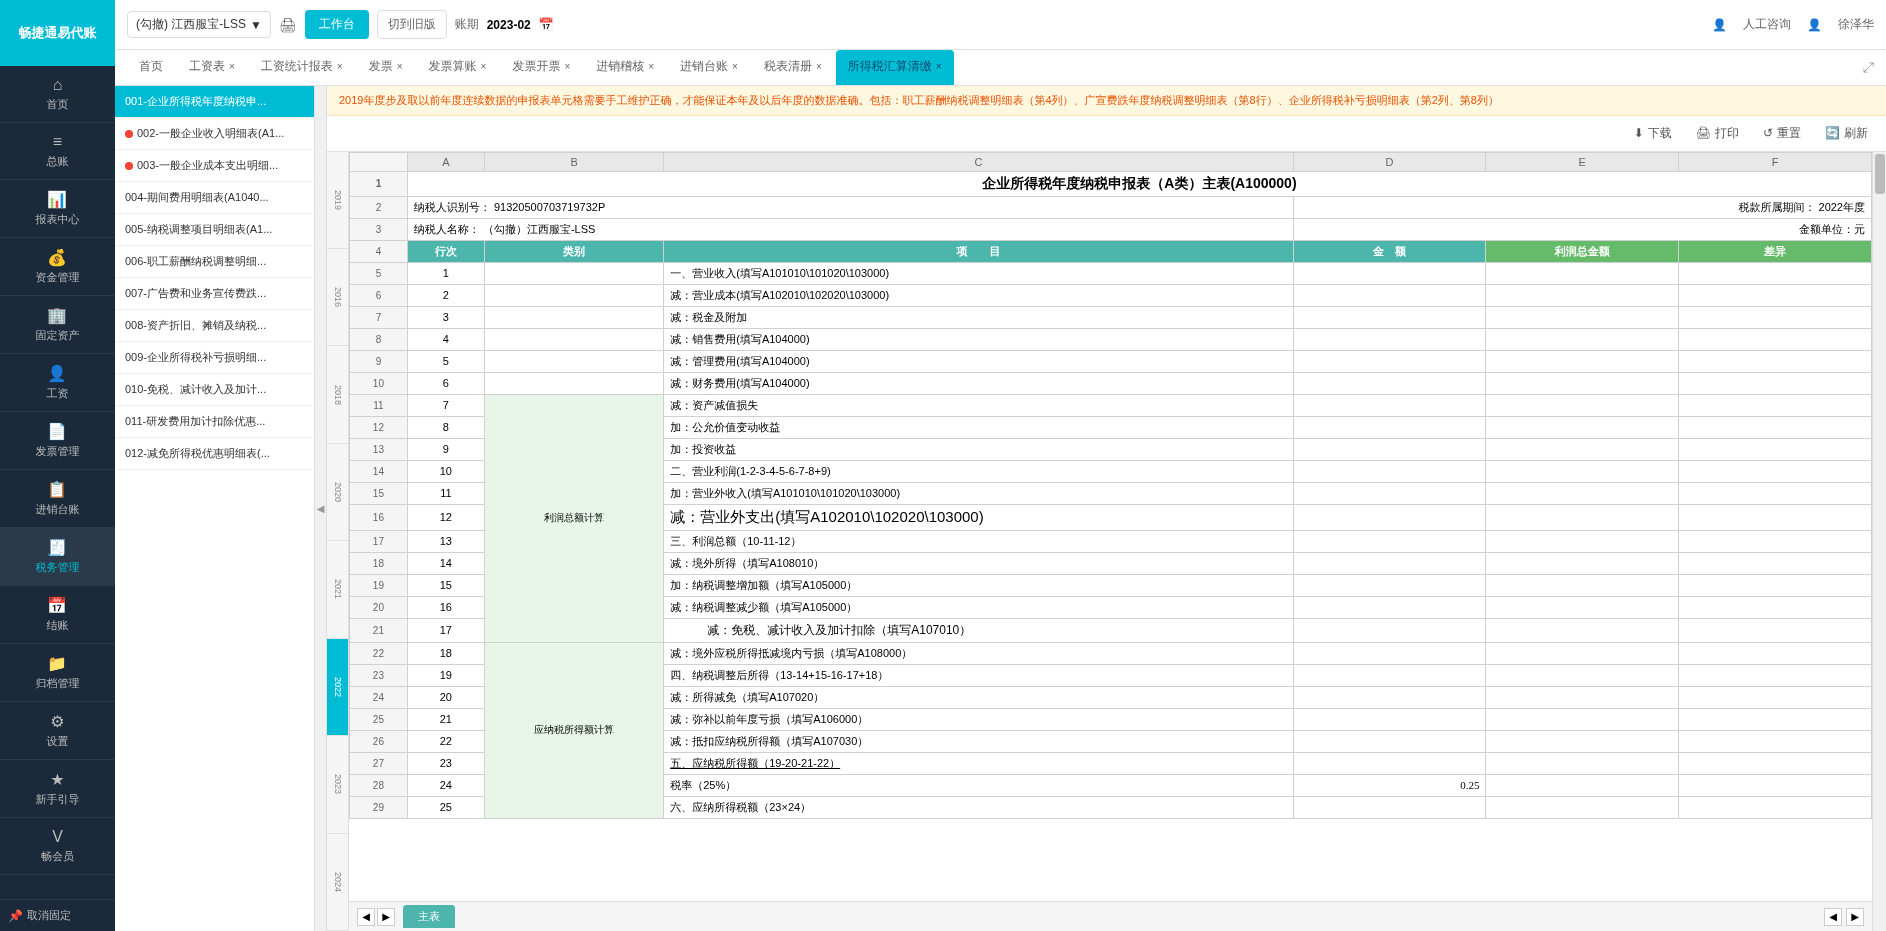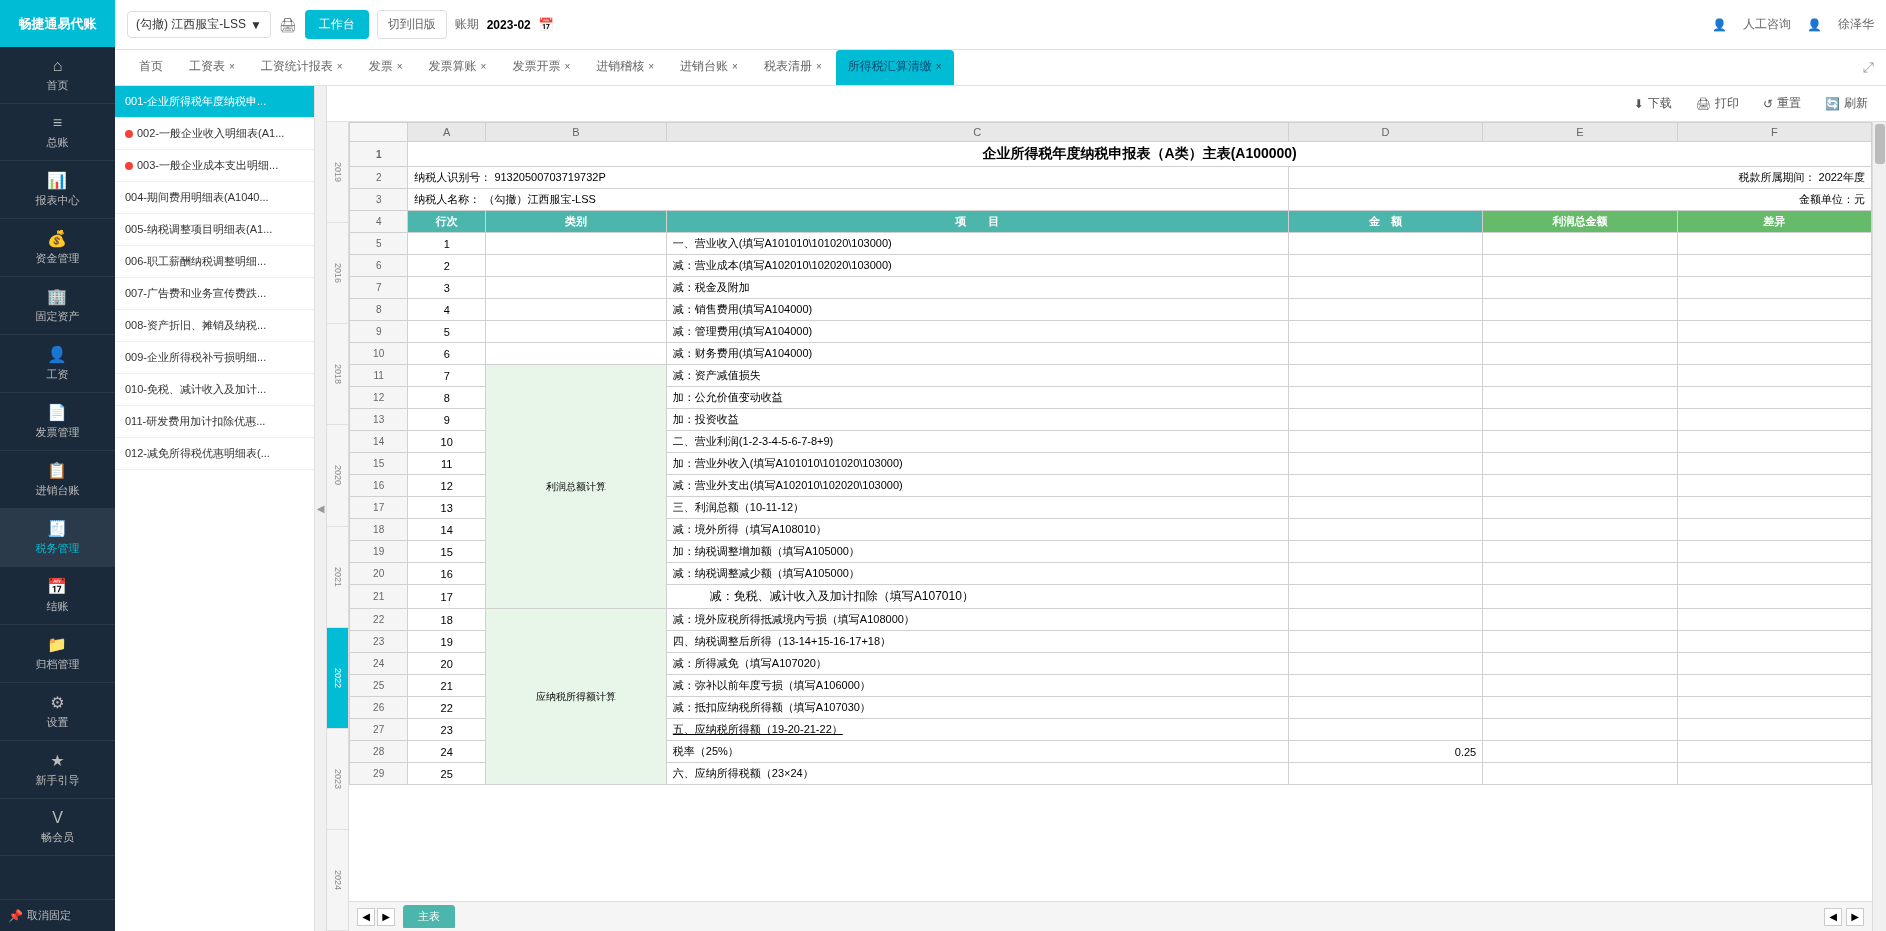--- a/index.html
+++ b/index.html
@@ -15,21 +15,21 @@
       flex-shrink: 0;
       height: 100%;
     }
     .sidebar-logo {
       background: #00bcd4;
       color: white;
       font-size: 13px;
       font-weight: bold;
       padding: 12px 8px;
       text-align: center;
-      height: 47px;
+      height: 66px;
       display: flex;
       align-items: center;
       justify-content: center;
     }
     .sidebar-item {
       display: flex;
       flex-direction: column;
       align-items: center;
       padding: 10px 4px;
       cursor: pointer;
@@ -506,20 +506,23 @@
         <span>012-减免所得税优惠明细表(...</span>
       </div>
     </div>
 
     <div style="width:12px;background:#f0f0f0;border-right:1px solid #ddd;display:flex;align-items:center;justify-content:center;cursor:pointer;flex-shrink:0;">
       <span style="font-size:10px;color:#999;">◀</span>
     </div>
 
     <div class="right-panel">
 
+      <div class="warning-bar">
+        <span>2019年度步及取以前年度连续数据的申报表单元格需要手工维护正确，才能保证本年及以后年度的数据准确。包括：职工薪酬纳税调整明细表（第4列）、广宣费跌年度纳税调整明细表（第8行）、企业所得税补亏损明细表（第2列、第8列）</span>
+      </div>
 
       <div class="toolbar">
         <div class="toolbar-btn">
           <span>⬇</span>
           <span>下载</span>
         </div>
         <div class="toolbar-btn">
           <span>🖨</span>
           <span>打印</span>
         </div>
@@ -691,21 +694,21 @@
                     <td class="row-num">15</td>
                     <td class="num-cell" style="text-align: center;">11</td>
                     <td class="item-cell" style="font-size: 11px;">加：营业外收入(填写A101010\101020\103000)</td>
                     <td class="value-cell" style="text-align: right;"></td>
                     <td class="value-cell" style="text-align: right;"></td>
                     <td class="value-cell" style="text-align: right;"></td>
                   </tr>
                   <tr>
                     <td class="row-num">16</td>
                     <td class="num-cell" style="text-align: center;">12</td>
-                    <td class="item-cell" style="font-size: 11px;">减：营业外支出(填写A102010\102020\103000)</td>
+                    <td class="item-cell" style="font-size: 15px;">减：营业外支出(填写A102010\102020\103000)</td>
                     <td class="value-cell" style="text-align: right;"></td>
                     <td class="value-cell" style="text-align: right;"></td>
                     <td class="value-cell" style="text-align: right;"></td>
                   </tr>
                   <tr>
                     <td class="row-num">17</td>
                     <td class="num-cell" style="text-align: center;">13</td>
                     <td class="item-cell" style="font-size: 11px;">三、利润总额（10-11-12）</td>
                     <td class="value-cell" style="text-align: right;"></td>
                     <td class="value-cell" style="text-align: right;"></td>
@@ -789,21 +792,21 @@
                     <td class="num-cell" style="text-align: center;">23</td>
                     <td class="item-cell" style="font-size: 11px; text-decoration: underline;">五、应纳税所得额（19-20-21-22）</td>
                     <td class="value-cell" style="text-align: right;"></td>
                     <td class="value-cell" style="text-align: right;"></td>
                     <td class="value-cell" style="text-align: right;"></td>
                   </tr>
                   <tr>
                     <td class="row-num">28</td>
                     <td class="num-cell" style="text-align: center;">24</td>
                     <td class="item-cell" style="font-size: 11px;">税率（25%）</td>
-                    <td class="value-cell" style="text-align: right;">0.25</td>
+                    <td class="value-cell" style="text-align: right; font-family: Liberation Serif, serif;">0.25</td>
                     <td class="value-cell" style="text-align: right;"></td>
                     <td class="value-cell" style="text-align: right;"></td>
                   </tr>
                   <tr>
                     <td class="row-num">29</td>
                     <td class="num-cell" style="text-align: center;">25</td>
                     <td class="item-cell" style="font-size: 11px;">六、应纳所得税额（23×24）</td>
                     <td class="value-cell" style="text-align: right;"></td>
                     <td class="value-cell" style="text-align: right;"></td>
                     <td class="value-cell" style="text-align: right;"></td>

